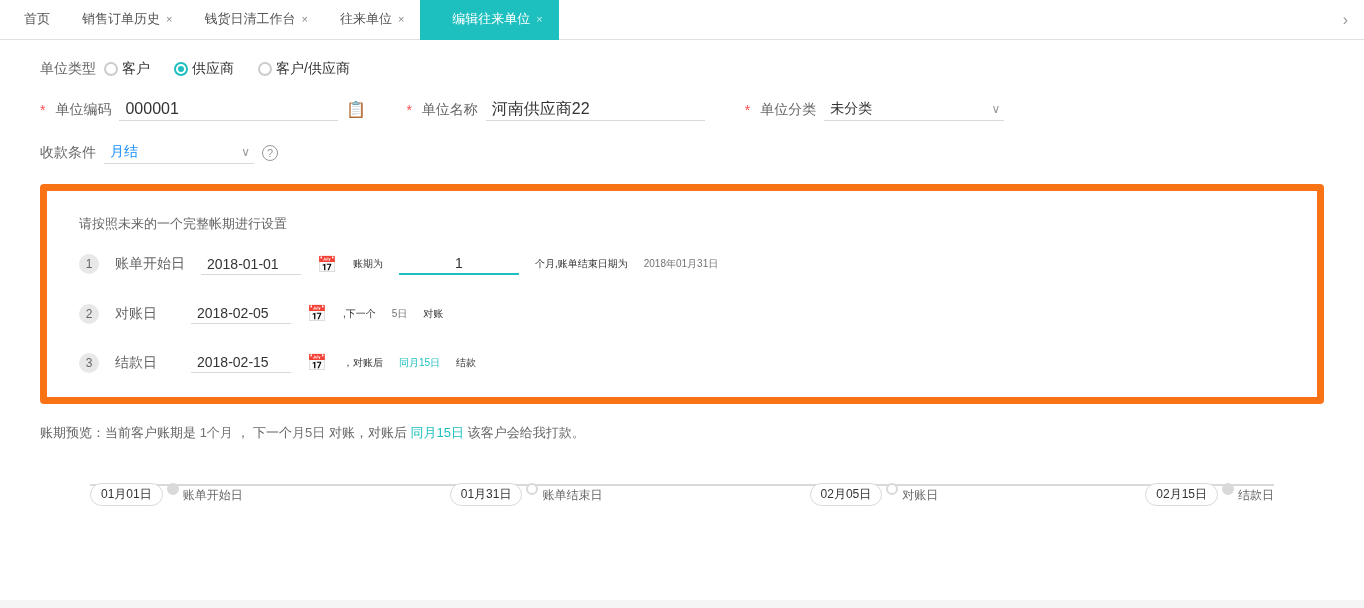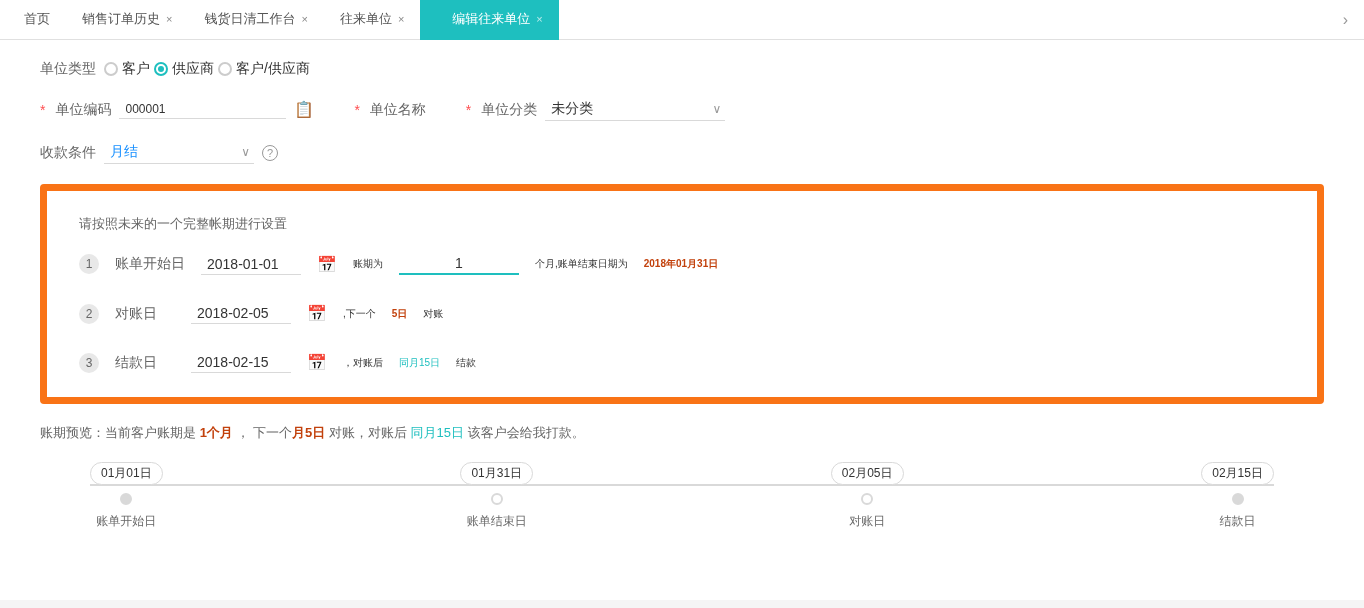--- a/index.html
+++ b/index.html
@@ -69,33 +69,33 @@
     }
     .required-star {
       color: #ff4d4f;
       margin-right: 2px;
     }
     .form-input {
       border: none;
       border-bottom: 1px solid #d9d9d9;
       outline: none;
       padding: 2px 6px;
-      font-size: 12px;
+      font-size: 16px;
       color: #333;
       min-width: 120px;
     }
     .unit-name-input {
       min-width: 200px;
     }
 
     
     .radio-group {
       display: flex;
       align-items: center;
-      gap: 4px;
+      gap: 24px;
     }
     .radio-item {
       display: flex;
       align-items: center;
       gap: 4px;
       cursor: pointer;
     }
     .radio-circle {
       width: 14px;
       height: 14px;
@@ -223,22 +223,22 @@
       font-size: 14px;
       color: #333;
       width: 120px;
       text-align: center;
     }
     .period-desc {
       color: #333;
       font-size: 10px;
     }
     .highlight-orange {
-      color: #c2410c;
-      font-weight: 700;
+      color: #737373;
+      font-weight: 400;
     }
     .highlight-teal {
       color: #1ebfbf;
       font-weight: 500;
     }
 
     
     .preview-text {
       font-size: 13px;
       color: #666;
@@ -263,22 +263,22 @@
     }
     .timeline-nodes {
       display: flex;
       justify-content: space-between;
       align-items: flex-start;
       width: 100%;
       position: relative;
     }
     .timeline-node {
       display: flex;
-      flex-direction: column;
-      align-items: center;
+      flex-direction: row;
+      align-items: flex-start;
       gap: 4px;
     }
     .timeline-dot {
       width: 12px;
       height: 12px;
       border-radius: 50%;
       background: #fff;
       border: 2px solid #d9d9d9;
       z-index: 1;
     }
@@ -352,20 +352,21 @@
   <div class="form-row">
     <div class="form-field">
       <span class="required-star">*</span>
       <span class="form-label">单位编码</span>
       <input class="form-input" type="text" value="000001" style="">
       <span class="cal-icon">📋</span>
     </div>
     <div class="form-field">
       <span class="required-star">*</span>
       <span class="form-label">单位名称</span>
+      <input class="form-input unit-name-input" type="text" value="河南供应商22" style="">
     </div>
     <div class="form-field">
       <span class="required-star">*</span>
       <span class="form-label">单位分类</span>
       <div class="category-select">
         <span class="category-value">未分类</span>
         <span class="select-arrow">∨</span>
       </div>
     </div>
   </div>

